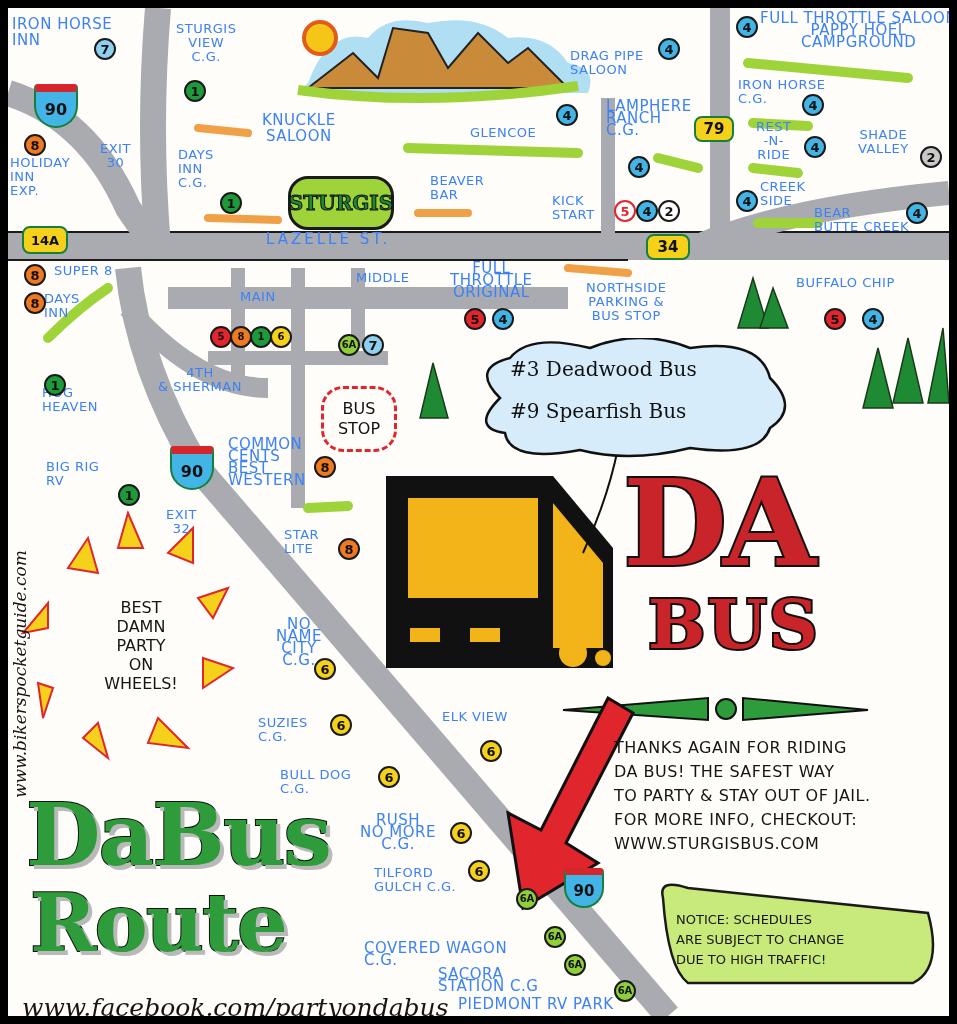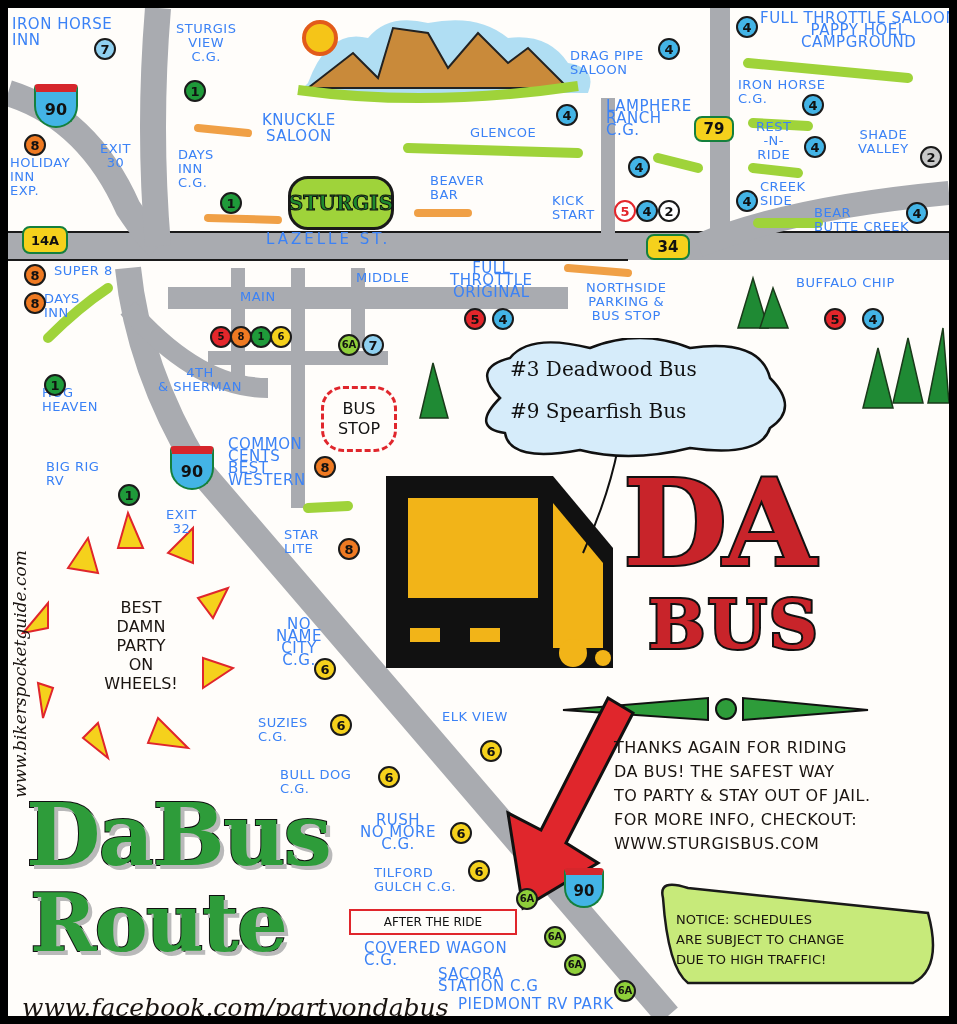--- a/index.html
+++ b/index.html
@@ -288,19 +288,18 @@
   <div class="thanks">Thanks Again For Riding
 Da Bus! The Safest Way
 To Party &amp; Stay Out of Jail.
 For More Info, Checkout:
 www.SturgisBus.com</div>
 
   <div class="notice">Notice: Schedules
 Are Subject To Change
 Due To High Traffic!</div>
 
-  <div class="after">After The Ride</div>
 
   <div class="footer">www.facebook.com/partyondabus</div>
   <div class="vert">www.bikerspocketguide.com</div>
 
 </div>
 </div>
 
 </body></html>

